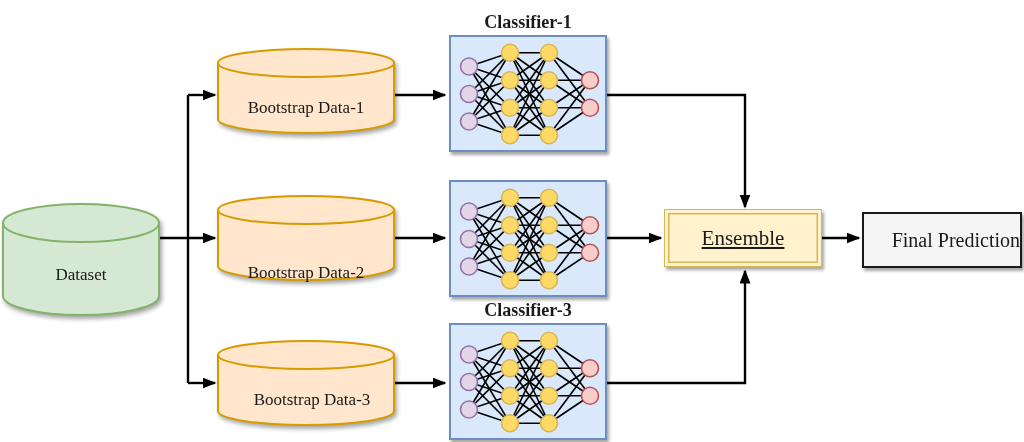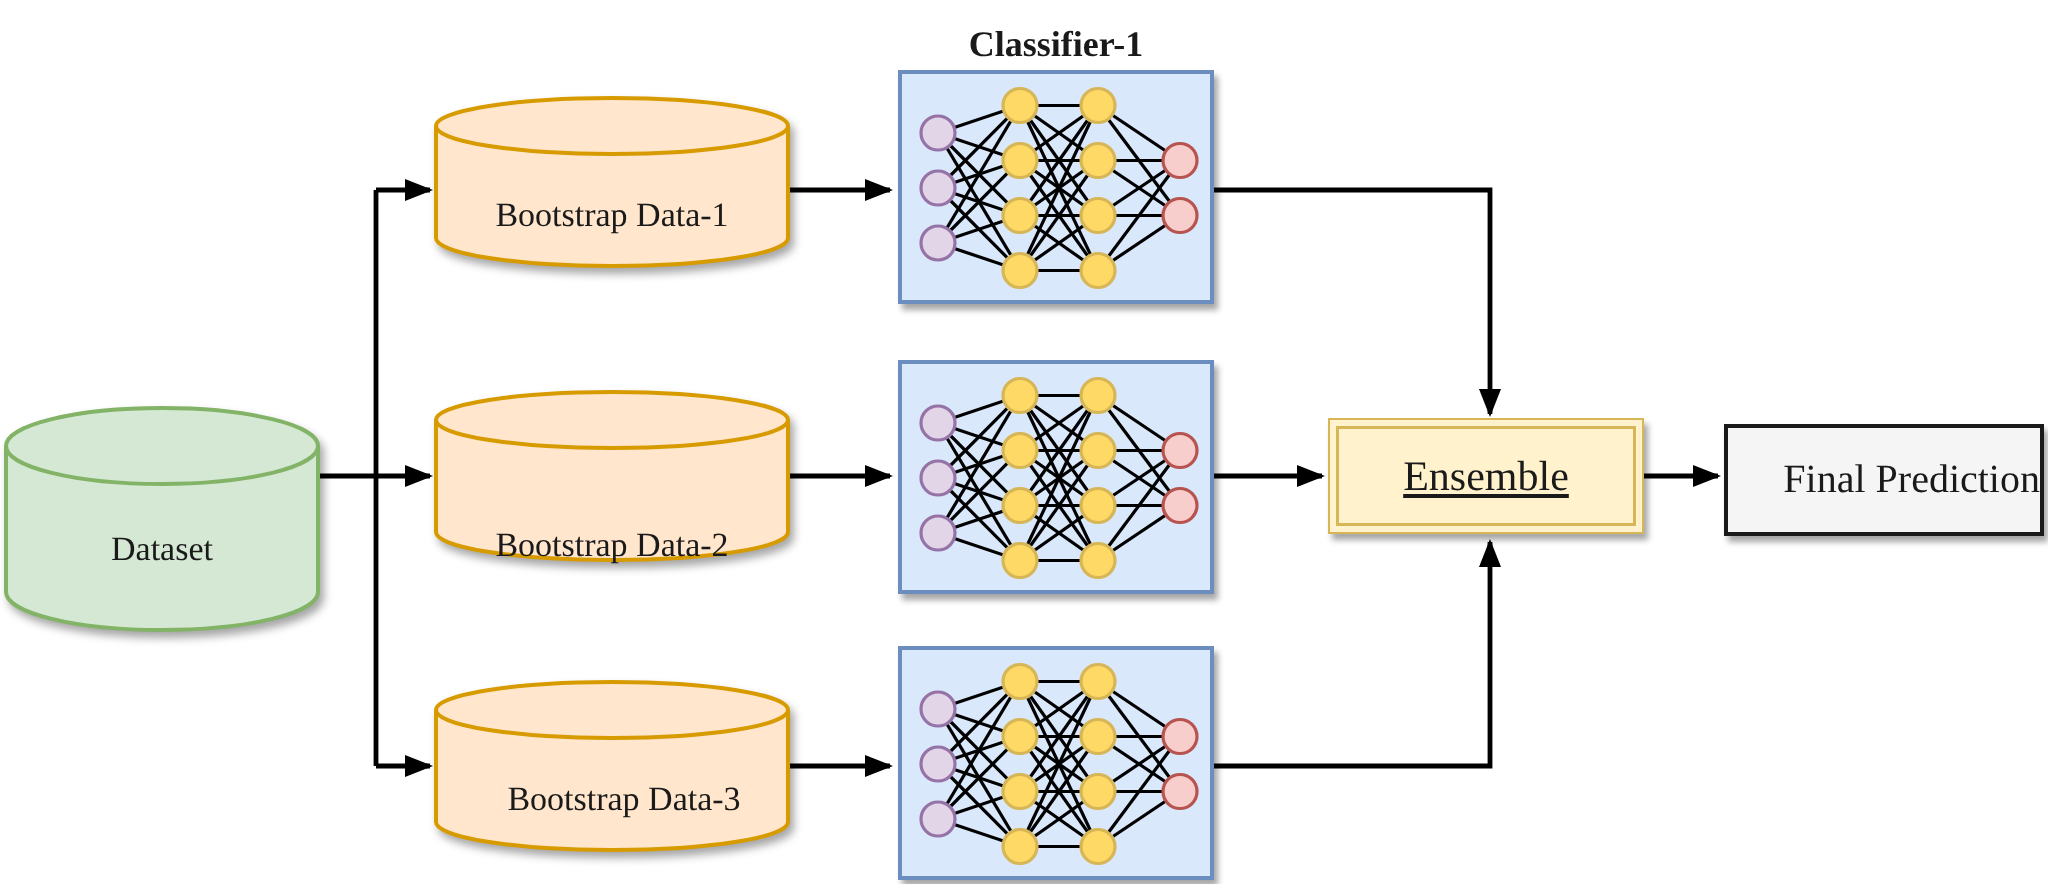--- a/index.html
+++ b/index.html
@@ -97,20 +97,21 @@
 
   <div class="cyl bootstrap" style="left:217px;top:340px;width:178px;height:86px;">
     <svg width="178" height="86" viewBox="0 0 178 86">
       <path class="cyl-body" d="M1,15 A88,14 0 0 1 177,15 L177,71 A88,14 0 0 1 1,71 Z"></path>
       <path class="cyl-rim" d="M1,15 A88,14 0 0 0 177,15"></path>
     </svg>
     <div class="cyl-label" style="top:50px;padding-left:12px;">Bootstrap Data-3</div>
   </div>
 
   <div class="clf-title" style="top:11px;">Classifier-1</div>
+  <div class="clf-title" style="top:299px;">Classifier-3</div>
 
   <div class="clf-box" style="top:35px;">
     <svg class="nn-canvas" viewBox="0 0 154 113">
         <line x1="18" y1="29.5" x2="59" y2="15.75" stroke="#000000" stroke-width="1.6"></line>
         <line x1="18" y1="29.5" x2="59" y2="43.25" stroke="#000000" stroke-width="1.6"></line>
         <line x1="18" y1="29.5" x2="59" y2="70.75" stroke="#000000" stroke-width="1.6"></line>
         <line x1="18" y1="29.5" x2="59" y2="98.25" stroke="#000000" stroke-width="1.6"></line>
         <line x1="18" y1="57" x2="59" y2="15.75" stroke="#000000" stroke-width="1.6"></line>
         <line x1="18" y1="57" x2="59" y2="43.25" stroke="#000000" stroke-width="1.6"></line>
         <line x1="18" y1="57" x2="59" y2="70.75" stroke="#000000" stroke-width="1.6"></line>

